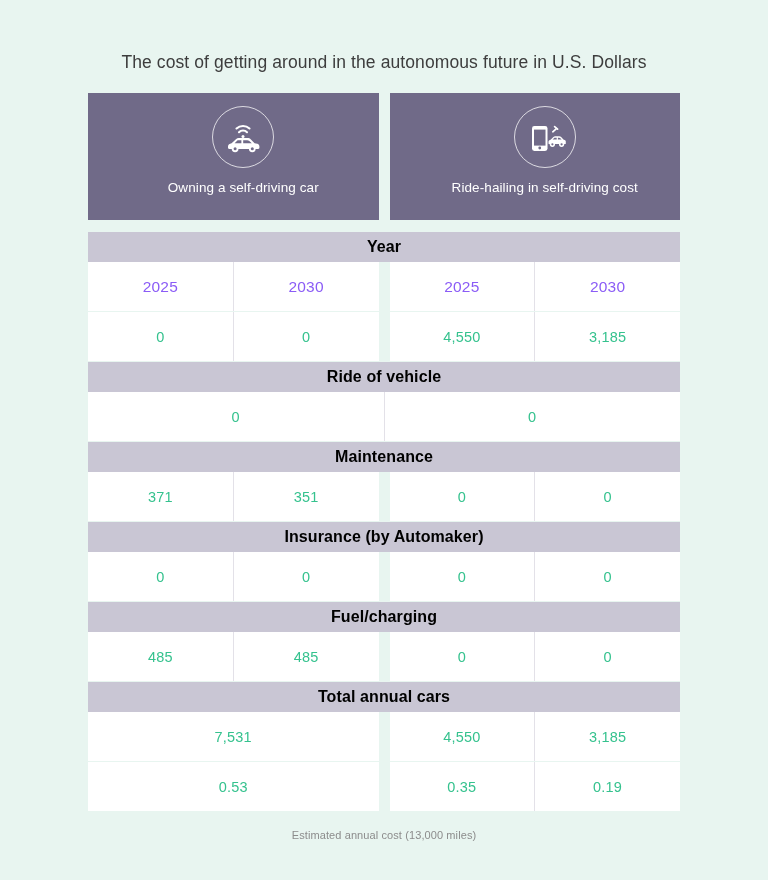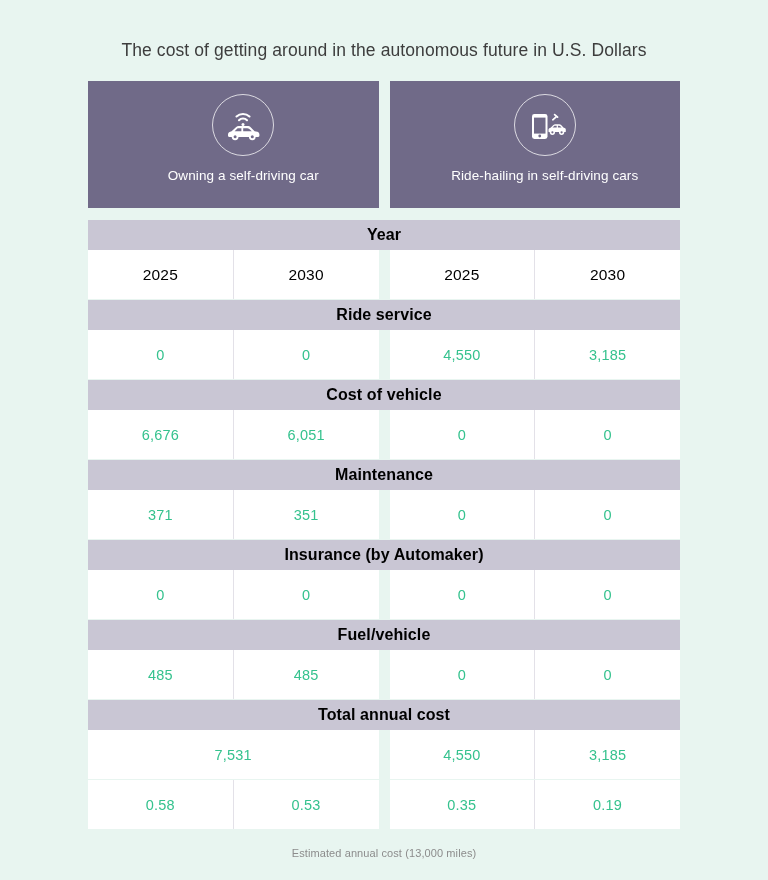--- a/index.html
+++ b/index.html
@@ -18,21 +18,21 @@
     width: 768px;
     height: 880px;
     box-sizing: border-box;
   }
   .chart-title {
     text-align: center;
     color: #3d3d3d;
     font-size: 17.5px;
     font-weight: 400;
     letter-spacing: 0.1px;
-    padding-top: 40px;
+    padding-top: 52px;
     padding-bottom: 0;
     line-height: 1.2;
   }
 
   
   .cards {
     display: flex;
     width: 592px;
     margin: 20px auto 0 auto;
     gap: 11px;
@@ -102,21 +102,21 @@
     font-size: 14.5px;
     color: #35c28e;
     letter-spacing: 0.2px;
     border-right: 1px solid #e3e1e8;
     box-sizing: border-box;
   }
   .group .cell:last-child {
     border-right: none;
   }
   .row-values.year .cell {
-    color: #000000;
+    color: #8b5cf6;
     font-size: 15.5px;
   }
 
   .footnote {
     text-align: center;
     color: #8c8c8c;
     font-size: 11px;
     margin-top: 18px;
     letter-spacing: 0.1px;
   }
@@ -168,57 +168,52 @@
           <circle cx="28.4" cy="27.3" r="2.6" fill="#ffffff"></circle>
           <circle cx="28.4" cy="27.3" r="1.1" fill="#706a88"></circle>
           <circle cx="37.6" cy="27.3" r="2.6" fill="#ffffff"></circle>
           <circle cx="37.6" cy="27.3" r="1.1" fill="#706a88"></circle>
           <g stroke="#ffffff" stroke-width="1.7" stroke-linecap="round" fill="none">
             <path d="M28.8 14.8 L32.4 11.6"></path>
             <path d="M33.6 12.2 L30.6 9.6"></path>
           </g>
         </svg>
       </div>
-      <div class="card-label">Ride-hailing in self-driving cars</div>
+      <div class="card-label">Ride-hailing in self-driving cost</div>
     </div>
 
   </div>
 
   <div class="table">
 
     <div class="row-label">Year</div>
     <div class="row-values year">
       <div class="group">
         <div class="cell">2025</div>
         <div class="cell">2030</div>
       </div>
       <div class="group">
         <div class="cell">2025</div>
         <div class="cell">2030</div>
       </div>
     </div>
 
-    <div class="row-label">Ride service</div>
     <div class="row-values">
       <div class="group">
         <div class="cell">0</div>
         <div class="cell">0</div>
       </div>
       <div class="group">
         <div class="cell">4,550</div>
         <div class="cell">3,185</div>
       </div>
     </div>
 
-    <div class="row-label">Cost of vehicle</div>
-    <div class="row-values">
-      <div class="group">
-        <div class="cell">6,676</div>
-        <div class="cell">6,051</div>
-      </div>
+    <div class="row-label">Ride of vehicle</div>
+    <div class="row-values">
       <div class="group">
         <div class="cell">0</div>
         <div class="cell">0</div>
       </div>
     </div>
 
     <div class="row-label">Maintenance</div>
     <div class="row-values">
       <div class="group">
         <div class="cell">371</div>
@@ -235,46 +230,45 @@
       <div class="group">
         <div class="cell">0</div>
         <div class="cell">0</div>
       </div>
       <div class="group">
         <div class="cell">0</div>
         <div class="cell">0</div>
       </div>
     </div>
 
-    <div class="row-label">Fuel/vehicle</div>
+    <div class="row-label">Fuel/charging</div>
     <div class="row-values">
       <div class="group">
         <div class="cell">485</div>
         <div class="cell">485</div>
       </div>
       <div class="group">
         <div class="cell">0</div>
         <div class="cell">0</div>
       </div>
     </div>
 
-    <div class="row-label">Total annual cost</div>
+    <div class="row-label">Total annual cars</div>
     <div class="row-values">
       <div class="group">
         <div class="cell">7,531</div>
       </div>
       <div class="group">
         <div class="cell">4,550</div>
         <div class="cell">3,185</div>
       </div>
     </div>
 
     <div class="row-values">
       <div class="group">
-        <div class="cell">0.58</div>
         <div class="cell">0.53</div>
       </div>
       <div class="group">
         <div class="cell">0.35</div>
         <div class="cell">0.19</div>
       </div>
     </div>
 
   </div>
 

